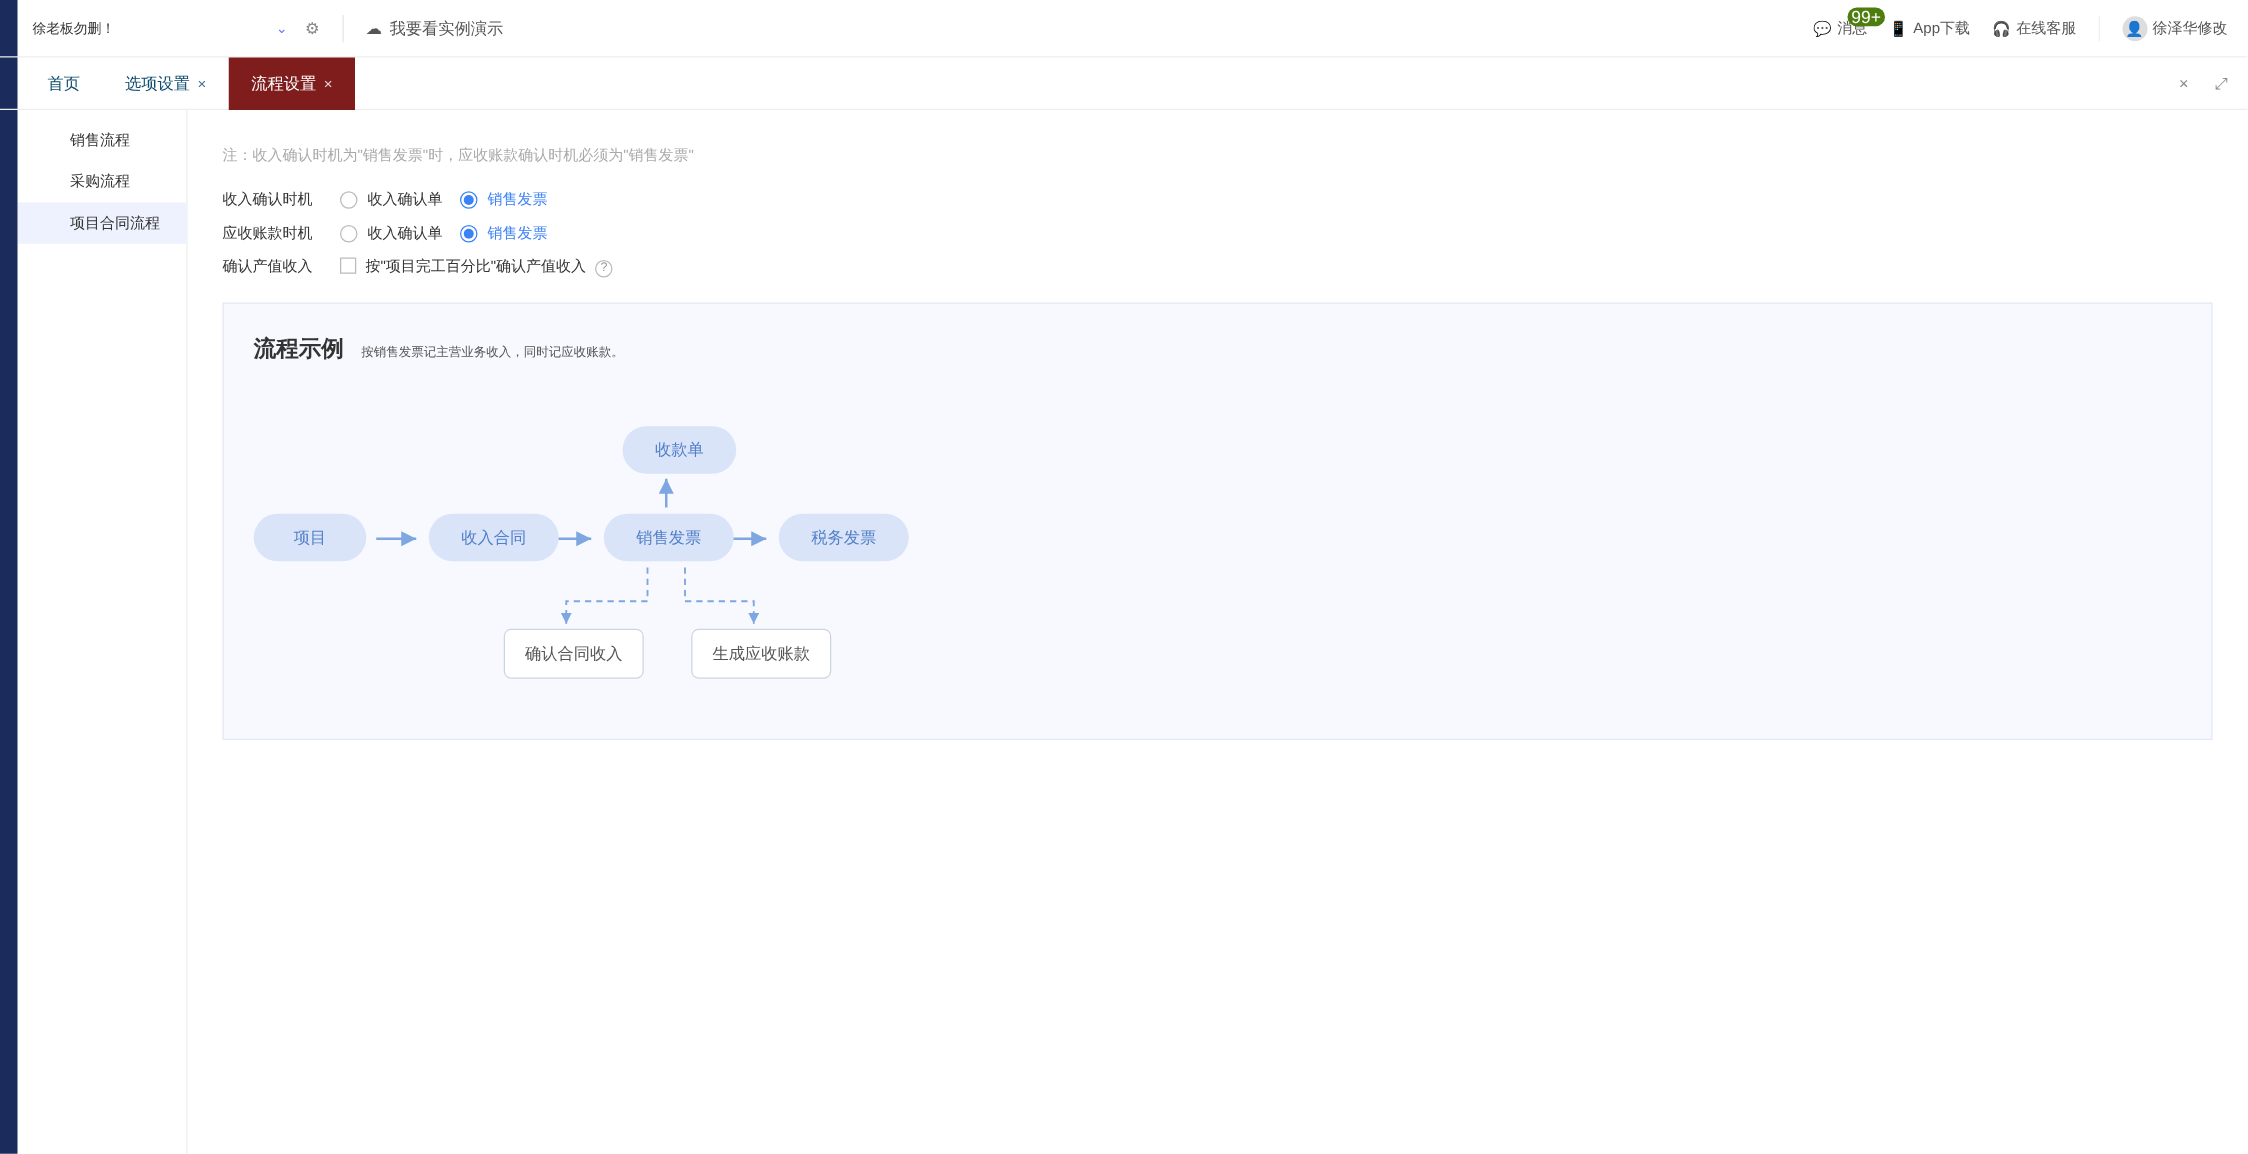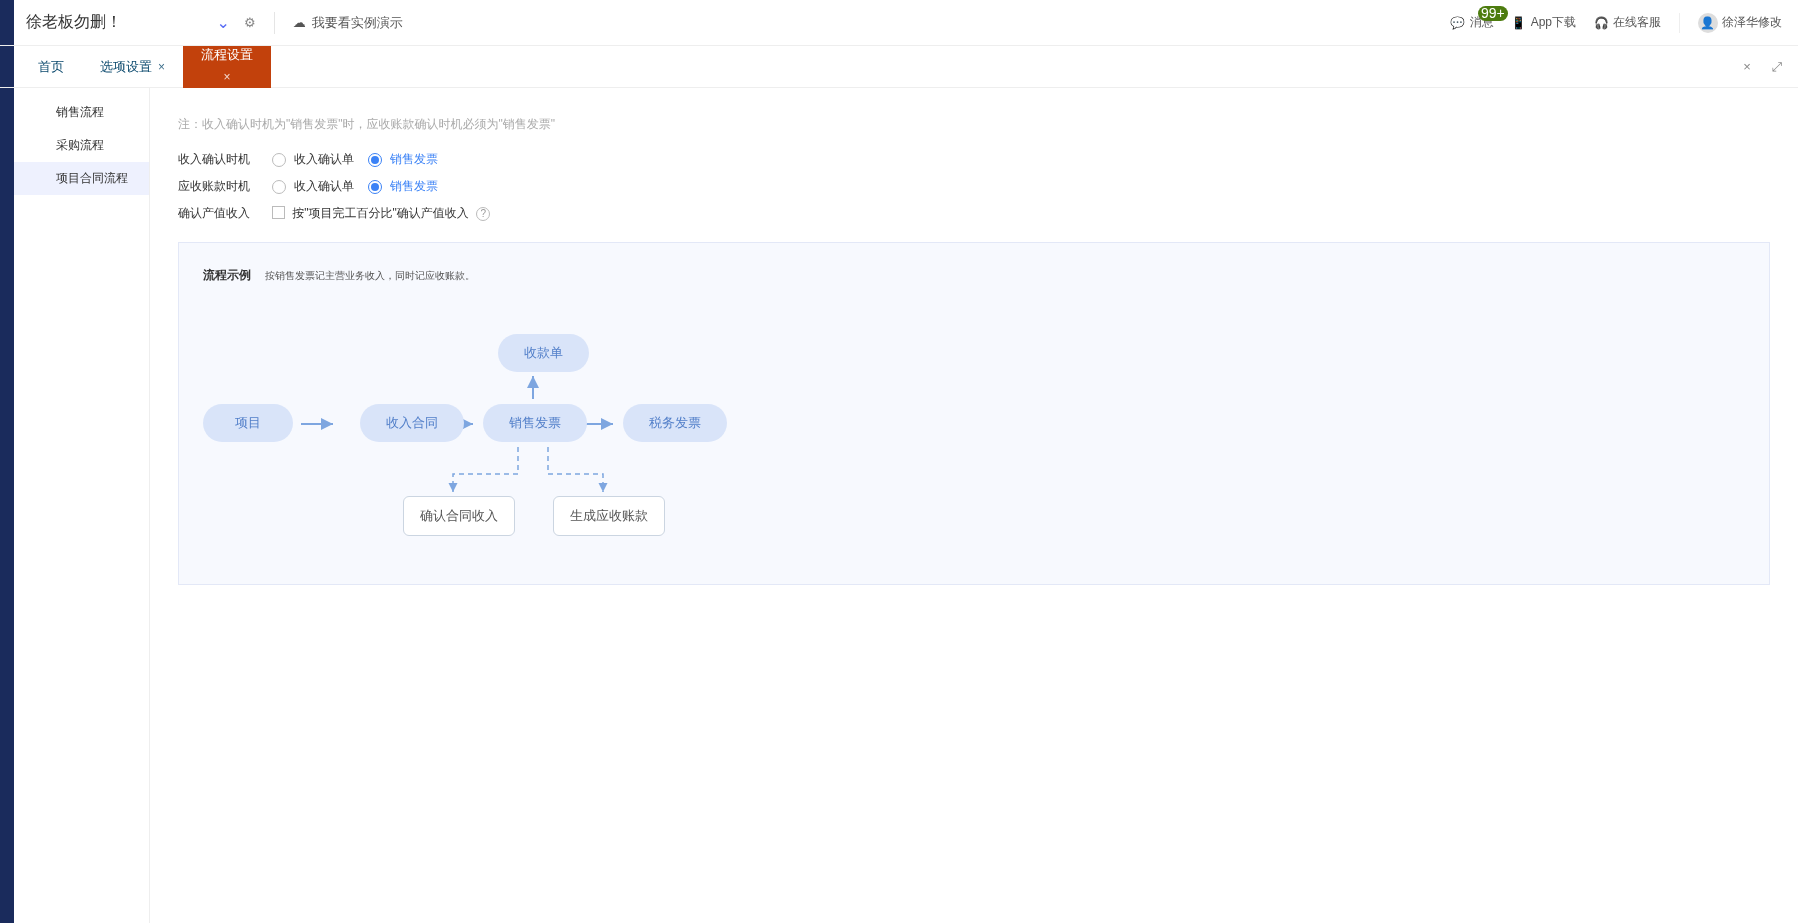--- a/index.html
+++ b/index.html
@@ -24,21 +24,21 @@
     }
     .left-stub {
       position: absolute;
       left: 0;
       top: 0;
       width: 14px;
       height: 923px;
       background: #1a2b5c;
     }
     .org-select {
-      font-size: 16px;
+      font-size: 11px;
       color: #333;
       display: flex;
       align-items: center;
       width: 210px;
       padding-left: 6px;
       justify-content: space-between;
     }
     .chev-down {
       margin-left: auto;
       color: #5b6ef5;
@@ -70,21 +70,21 @@
       display: flex; align-items: center; height: 42px;
       border-bottom: 1px solid #eee; padding-left: 20px;
       position: relative;
     }
     .tab {
       display: flex; align-items: center; gap: 6px;
       padding: 0 18px; height: 42px;
       font-size: 13px; color: #0c4a6e;
     }
     .tab.active {
-      background: #c2410c; color: #fff; flex-direction: column;
+      background: #7f1d1d; color: #fff;
     }
     .tab .x { font-size: 12px; opacity: 0.8; }
     .tabrow-panel-close {
       position: absolute; right: 10px; display: flex; gap: 8px;
     }
     .icon-btn {
       width: 22px; height: 22px; display: flex; align-items: center; justify-content: center;
       color: #888;
     }
 
@@ -143,42 +143,42 @@
 
     
     .flowbox {
       margin-top: 20px;
       border: 1px solid #e3e8f7;
       background: #f7f9fe;
       padding: 24px 24px 40px 24px;
       position: relative;
     }
     .flow-head { display: flex; align-items: baseline; gap: 14px; margin-bottom: 20px; }
-    .flow-title { font-weight: 700; font-size: 12px; }
+    .flow-title { font-weight: 700; font-size: 18px; }
     .flow-desc { font-size: 10px; color: #555; }
     .flow-canvas {
       position: relative; height: 240px;
     }
     .node {
       position: absolute;
       background: #d9e4f9;
       color: #527fc9;
       font-size: 13px;
       border-radius: 22px;
       padding: 10px 26px;
       text-align: center;
       min-width: 90px;
     }
     .node.box {
       background: #fff; border: 1px solid #cbd5e1; color: #555;
       border-radius: 6px; padding: 10px 16px;
     }
     
     .n-project   { left: 0;    top: 100px; }
-    .n-income    { left: 157px; top: 100px; }
+    .n-income    { left: 140px; top: 100px; }
     .n-sale      { left: 280px; top: 100px; }
     .n-tax       { left: 420px; top: 100px; }
     .n-receipt   { left: 295px; top: 30px;  }
     .n-conf      { left: 200px; top: 192px; }
     .n-gen       { left: 350px; top: 192px; }
 
     svg.arrows {
       position: absolute; left: 0; top: 0; width: 100%; height: 100%;
       overflow: visible;
     }

